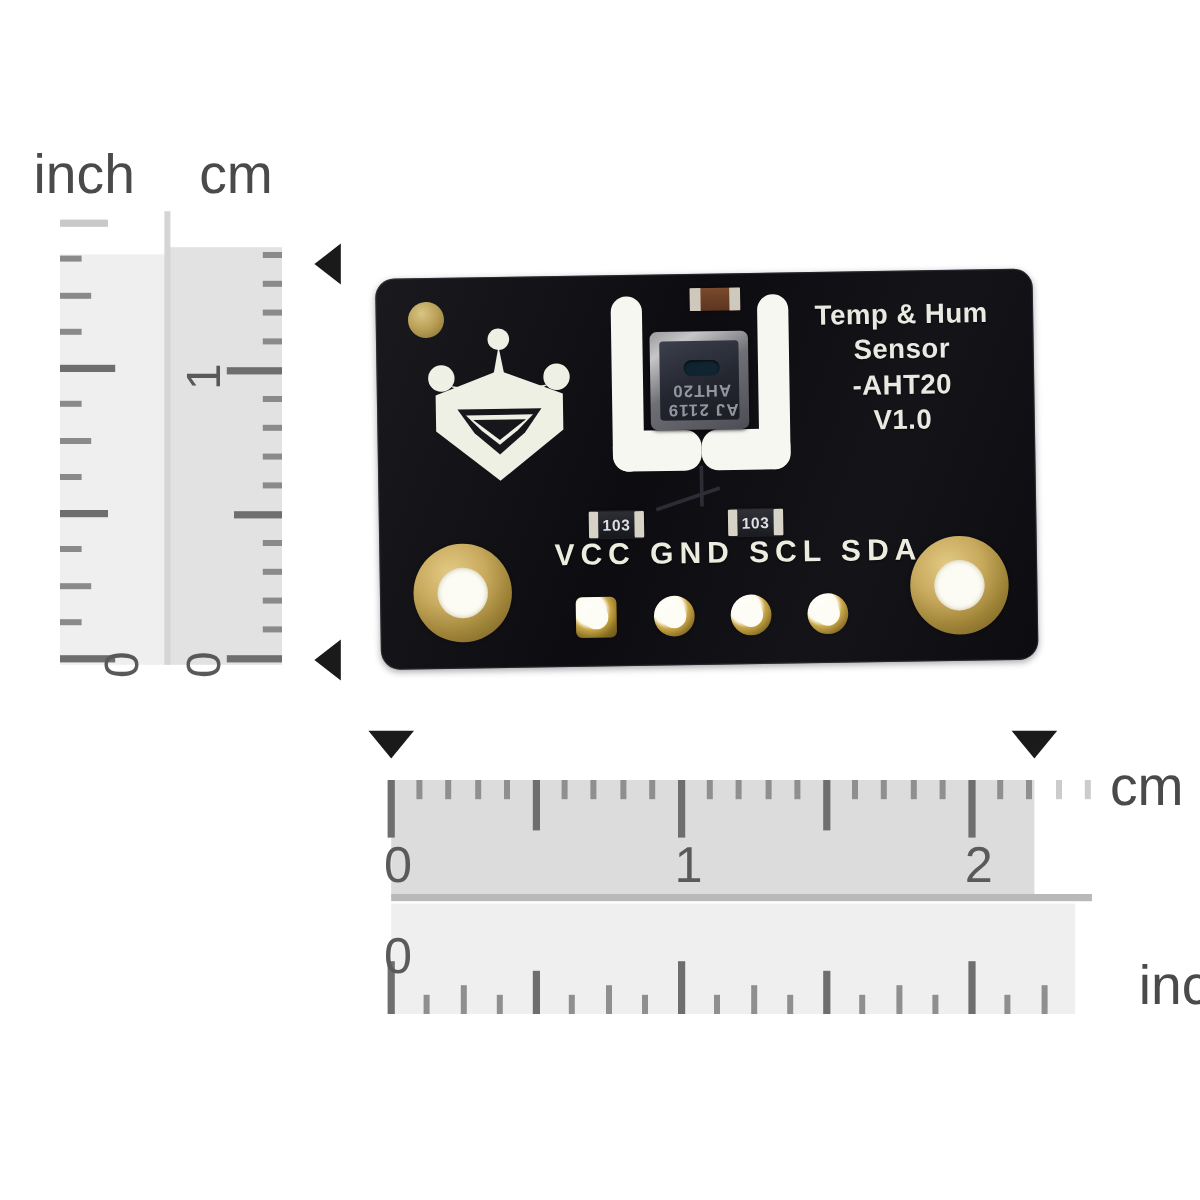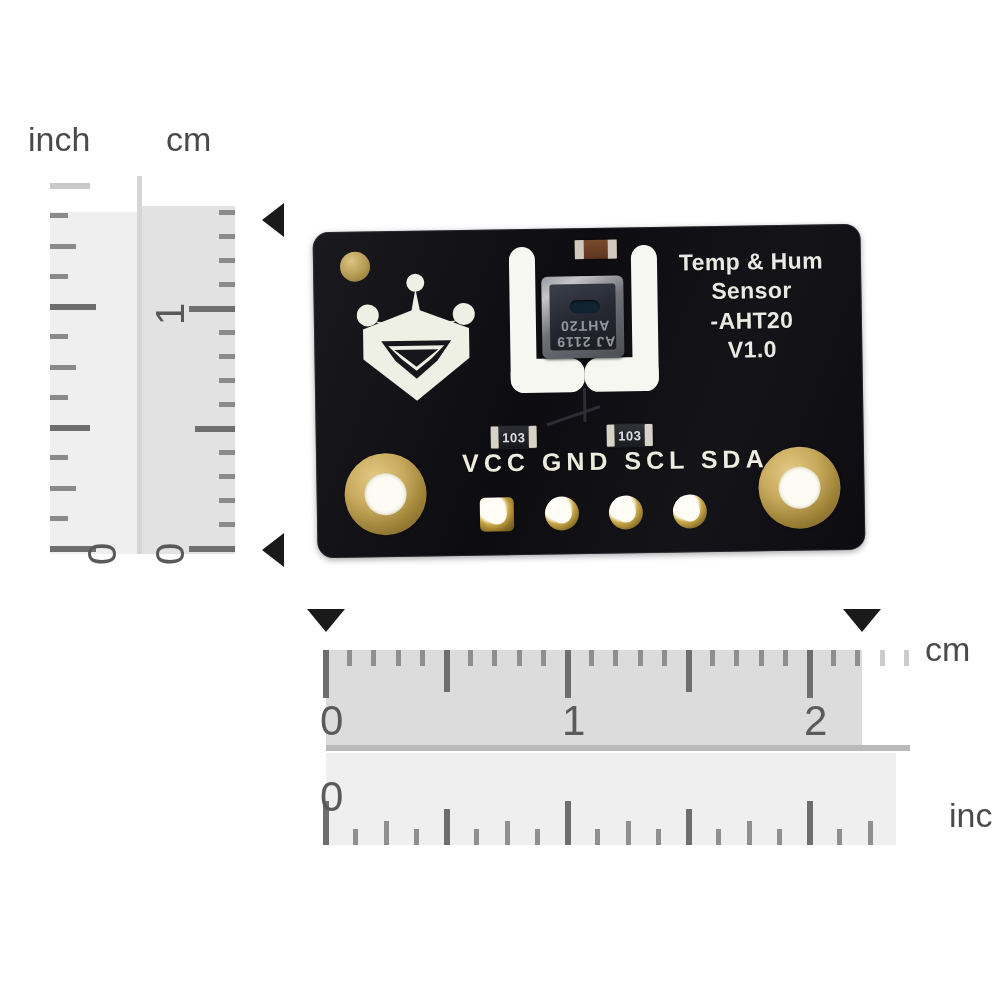--- a/index.html
+++ b/index.html
@@ -9,21 +9,21 @@
     font-family:"Liberation Sans", sans-serif;
     overflow:hidden;
     position:relative;
   }
   #stage{position:absolute;left:0;top:0;width:1000px;height:1000px;}
 
   
   .rlabel{
     position:absolute;
     color:#4a4a4a;
-    font-size:34px;
+    font-size:46px;
     font-weight:400;
     letter-spacing:0px;
     line-height:1;
     white-space:nowrap;
   }
 
   
   #vert-inch-band{
     position:absolute;
     left:50px;top:212px;width:90px;height:342px;

